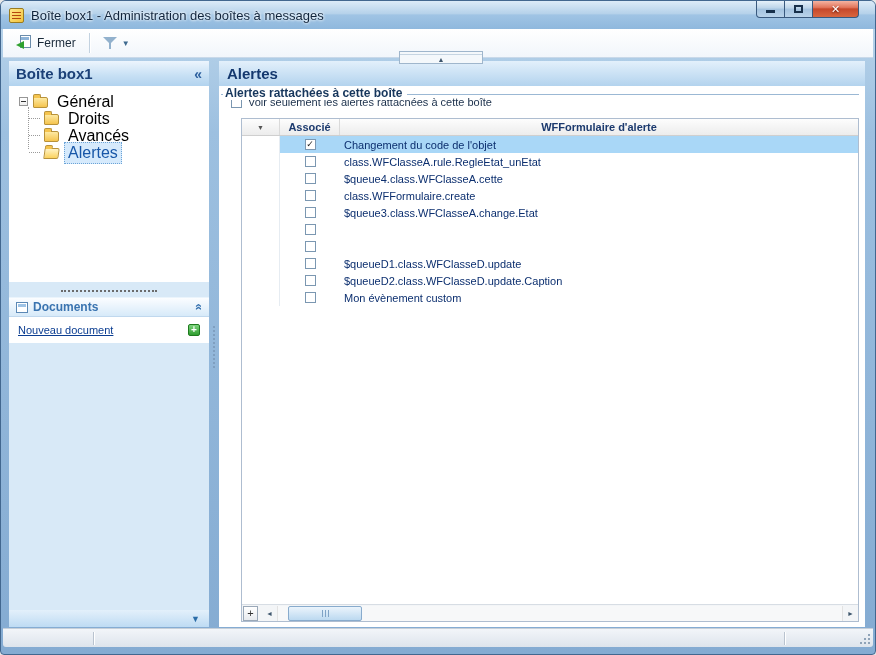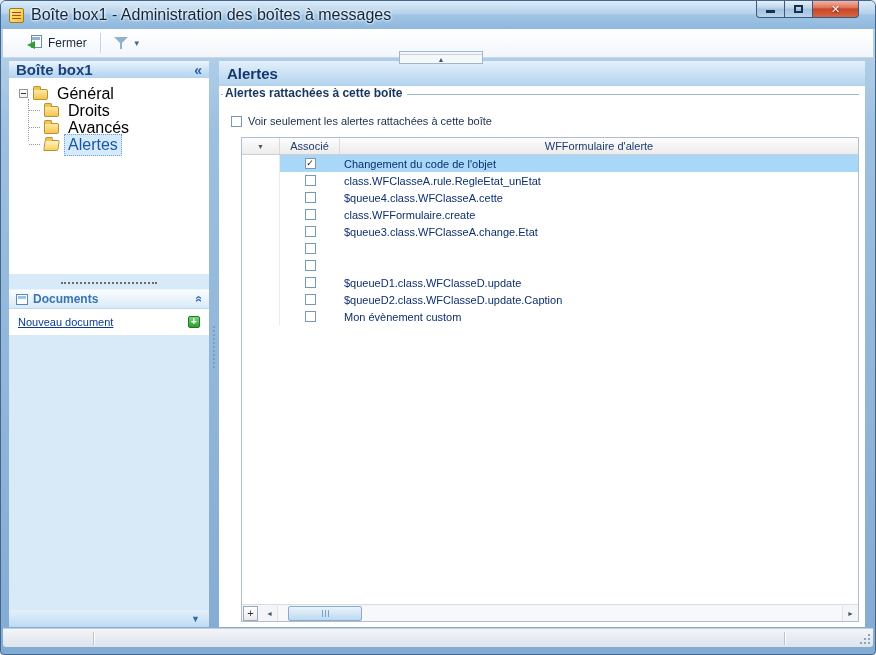--- a/index.html
+++ b/index.html
@@ -17,42 +17,42 @@
   
   .titlebar {
     position: absolute; left:0; top:0; right:0; height:28px;
     background: linear-gradient(180deg,#dcebf8 0%,#b6d2ea 45%,#a0c4e4 50%,#8fb8dd 100%);
     display:flex; align-items:center;
   }
   .app-icon { width:15px; height:15px; margin:0 7px 0 8px; position:relative;
     background: linear-gradient(135deg,#ffe98a,#f2c23c); border:1px solid #9a7b20; border-radius:2px; }
   .app-icon::before { content:""; position:absolute; left:2px; top:3px; right:2px; height:1px;
     background:#b5490f; box-shadow: 0 3px 0 #b5490f, 0 6px 0 #b5490f; }
-  .title-text { font-size:16px; color:#10243c; text-shadow: 0 0 3px #ffffff, 0 0 3px #ffffff; }
+  .title-text { font-size:13px; color:#10243c; text-shadow: 0 0 3px #ffffff, 0 0 3px #ffffff; }
 
   .winbtns { position:absolute; top:0; right:16px; display:flex; }
   .winbtn {
     height:17px; border:1px solid #39597e; border-top:none;
     background: linear-gradient(180deg,#e6f1fa,#bcd4e9 45%,#a3c2df 50%,#b9d3ea 100%);
     display:flex; align-items:center; justify-content:center; position:relative;
   }
   .winbtn.min { width:29px; border-radius:0 0 0 4px; }
   .winbtn.max { width:28px; border-left:none; }
   .winbtn.close { width:46px; border-left:none; border-radius:0 0 4px 0;
     background: linear-gradient(180deg,#f4b3a1 0%,#e2765c 40%,#c6482b 50%,#d9663f 100%);
     color:#fff; font-size:11px; font-weight:bold; text-shadow:0 1px 2px #5d1203; }
   .glyph-min { width:9px; height:3px; background:#17304b; margin-top:5px; }
   .glyph-max { width:9px; height:8px; border:2px solid #17304b; background:transparent; }
 
   
   .toolbar {
     position:absolute; left:2px; right:2px; top:28px; height:29px;
     background: linear-gradient(180deg,#ffffff,#f1f6fb);
     border-bottom:1px solid #c9d9e9;
-    display:flex; align-items:center; padding-left:16px;
+    display:flex; align-items:center; padding-left:5px;
   }
   .tb-btn { display:flex; align-items:center; gap:5px; padding:3px 7px; border:1px solid transparent; border-radius:2px; }
   .tb-label { font-size:12px; color:#1a2a3a; }
   .fermer-icon { position:relative; width:16px; height:16px; }
   .fermer-icon .page { position:absolute; right:1px; top:0; width:11px; height:13px; background:#fff; border:1px solid #6b8cab; }
   .fermer-icon .bar  { position:absolute; right:3px; top:2px; width:8px; height:3px; background:#8db3d8; }
   .fermer-icon .arrow{ position:absolute; left:0; bottom:2px; width:0; height:0;
     border-top:4px solid transparent; border-bottom:4px solid transparent; border-right:8px solid #2fa12f; }
   .tb-sep { width:1px; height:20px; background:#c3d2e0; box-shadow:1px 0 0 #ffffff; margin:0 5px; }
   .funnel { position:relative; width:14px; height:14px; }
@@ -66,21 +66,21 @@
     background:#f4f8fb; border:1px solid #9fb6cc; display:flex; flex-direction:column; }
   .mini-scroll .strip { height:3px; border-bottom:1px solid #c6d5e2; }
   .mini-scroll .arrow-row { flex:1; display:flex; align-items:center; justify-content:center;
     font-size:7px; line-height:1; color:#3e566d; }
 
   
   .content { position:absolute; left:8px; right:10px; top:60px; bottom:27px; display:flex; }
 
   
   .sidebar { width:200px; background:#d8e9f7; display:flex; flex-direction:column; }
-  .sidebar-header { height:17px; flex:none;
+  .sidebar-header { height:25px; flex:none;
     background: linear-gradient(180deg,#ecf5fd,#c6dff4 60%,#b2d3ef);
     display:flex; align-items:center; padding:0 7px; }
   .sidebar-title { flex:1; font-size:15px; font-weight:bold; color:#1c4178; }
   .collapse-btn { color:#2c5f9e; font-size:14px; font-weight:bold; }
 
   .section-bar { height:20px; flex:none;
     background: linear-gradient(180deg,#fbfdff,#d7eaf9);
     border-top:1px solid #eaf4fc; border-bottom:1px solid #c0d8ee;
     display:flex; align-items:center; padding:0 7px; gap:5px; }
   .section-label { flex:1; color:#3a74b0; font-weight:bold; font-size:12px; }
@@ -130,31 +130,31 @@
   .main-header { height:25px; flex:none;
     background:linear-gradient(180deg,#e3f0fb,#b3d3ee);
     display:flex; align-items:center; padding:0 8px; }
   .main-title { font-size:15px; font-weight:bold; color:#14386e; }
 
   .groupbox { flex:1; margin:8px 2px 2px 2px; position:relative; display:flex; flex-direction:column; min-height:0; }
   .groupbox::before { content:""; position:absolute; top:0; left:0; right:4px; border-top:1px solid #9bb8d4; }
   .groupbox-title { position:absolute; top:-8px; left:2px; background:#fff; padding:0 5px 0 2px;
     font-size:12px; font-weight:bold; color:#16365c; }
 
-  .filter-row { margin:21px 0 0 10px; display:flex; align-items:center; gap:6px; }
+  .filter-row { margin:2px 0 0 10px; display:flex; align-items:center; gap:6px; }
   .checkbox { width:11px; height:11px; flex:none; background:#fff; border:1px solid #7b97b1;
     display:inline-flex; align-items:center; justify-content:center; font-size:9px; line-height:1; color:#222; }
   .filter-label { font-size:11px; color:#1a2f4a; }
 
   .grid { flex:1; margin:10px 4px 3px 20px; border:1px solid #aebdd0;
     display:flex; flex-direction:column; min-height:0; background:#fff; }
   .grid-header { height:17px; flex:none; display:flex;
     background:linear-gradient(#fdfdfd,#ececec); border-bottom:1px solid #cfcfcf;
     font-size:11px; color:#1c3a6e; }
-  .hcell { display:flex; align-items:center; justify-content:center; border-right:1px solid #dadada; }
+  .hcell { display:flex; align-items:center; justify-content:center; border-right:1px solid #dadada;font-weight:bold; }
   .hcell.rowhead { width:38px; font-size:7px; color:#555; }
   .hcell.assoc { width:60px; }
   .hcell.ident { flex:1; border-right:none; }
   .grid-body { flex:1; background:#fff; overflow:hidden; }
   .grid-row { display:flex; height:17px; font-size:11px; align-items:stretch; }
   .cell.rowhead { width:38px; flex:none; border-right:1px solid #e6ecf2; }
   .row-sel { flex:1; display:flex; min-width:0; }
   .grid-row.selected .row-sel { background:#a9d7f7; }
   .cell.assoc { width:60px; flex:none; display:flex; align-items:center; justify-content:center; }
   .cell.ident { flex:1; display:flex; align-items:center; padding-left:4px; color:#0c2f6f; white-space:nowrap; overflow:hidden; }

